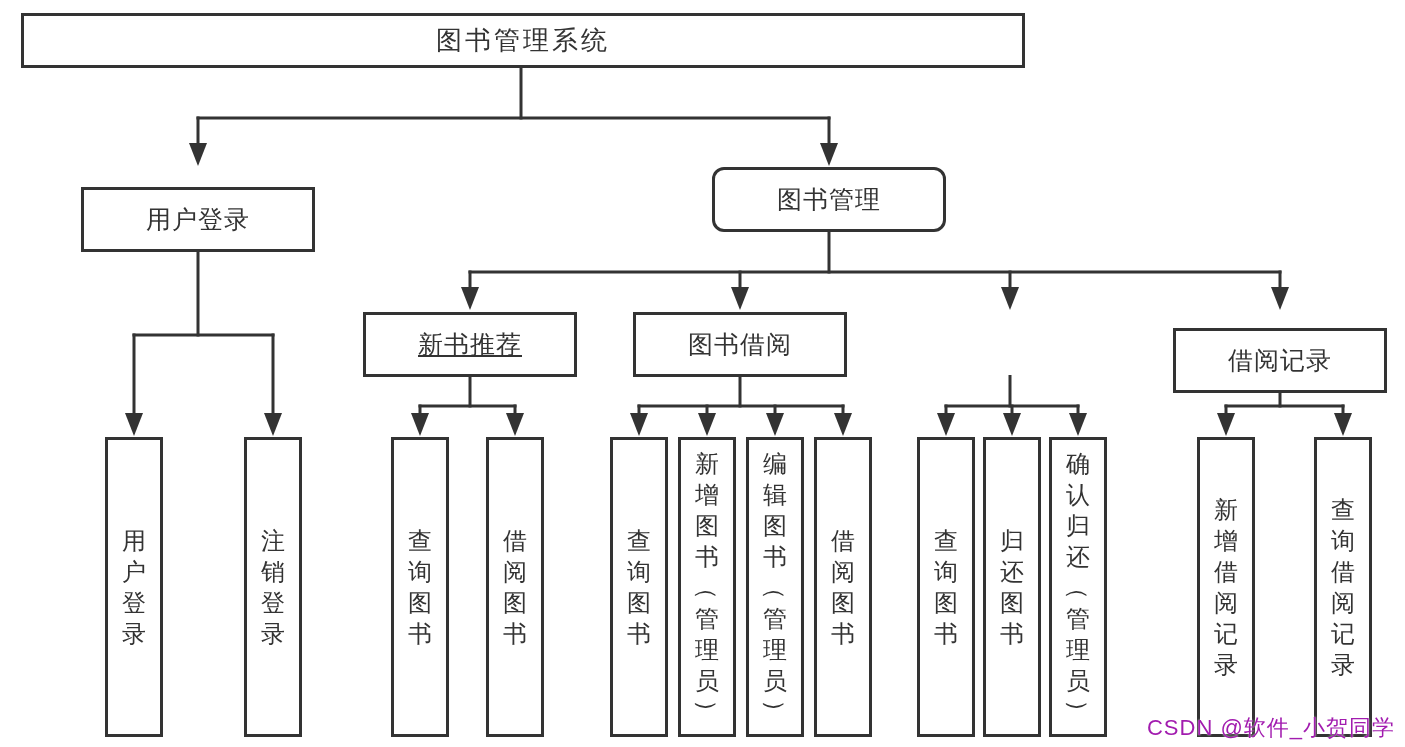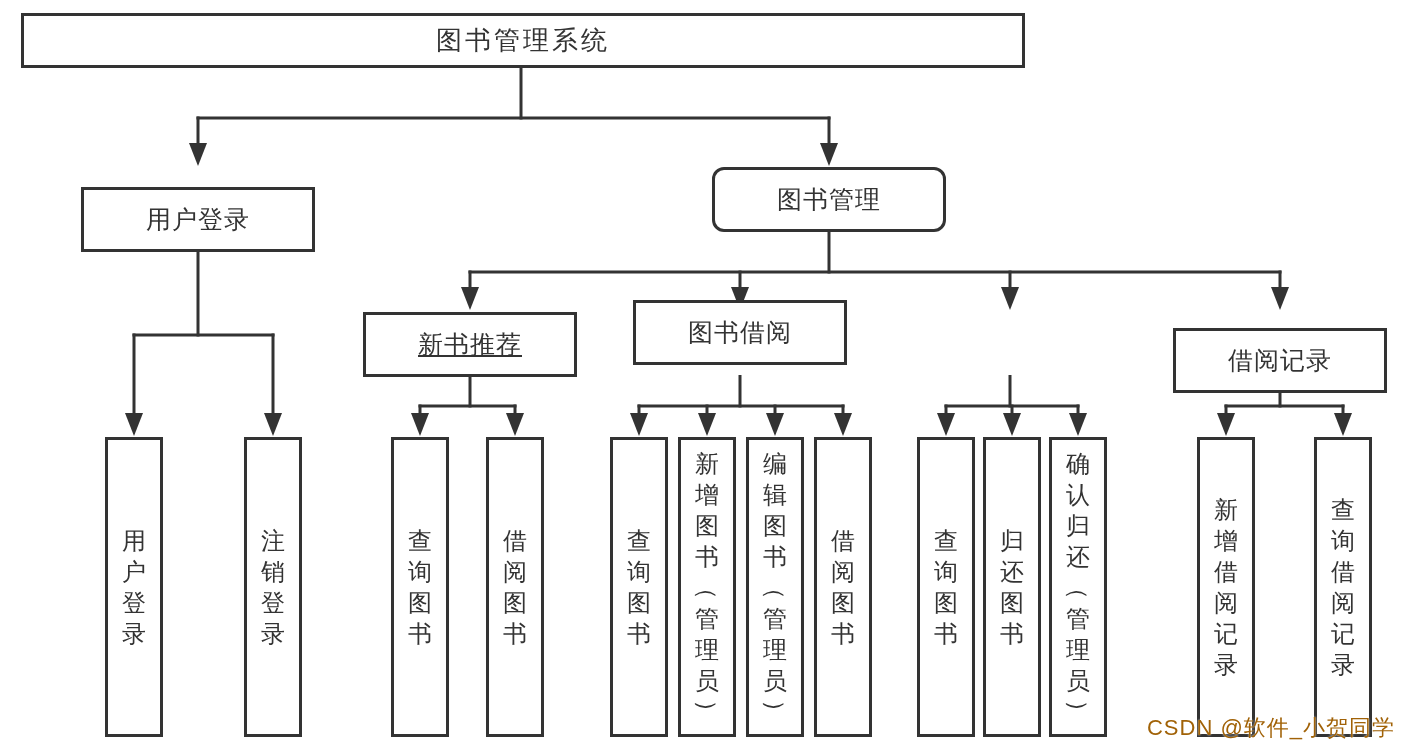--- a/index.html
+++ b/index.html
@@ -52,21 +52,21 @@
     font-size: 24px;
     text-align: center;
   }
   .vchar.rot { transform: rotate(90deg); }
   .watermark {
     position: absolute;
     right: 10px;
     bottom: 4px;
     font-size: 22px;
     letter-spacing: 1px;
-    color: #a16207;
+    color: #a21caf;
     z-index: 5;
     text-shadow: 0 0 2px #ffffff;
     white-space: nowrap;
   }
 </style>
 </head>
 <body>
 
 <div class="canvas">
 
@@ -143,21 +143,21 @@
   <div class="node" style="left:81px; top:167px; width:234px; height:65px;margin-top:20px;">
     <span class="hl">用户登录</span>
   </div>
   <div class="node" style="left:712px; top:167px; width:234px; height:65px;border-radius:12px;">
     <span class="hl">图书管理</span>
   </div>
 
   <div class="node" style="left:363px; top:312px; width:214px; height:65px;text-decoration:underline;">
     <span class="hl">新书推荐</span>
   </div>
-  <div class="node" style="left:633px; top:300px; width:214px; height:65px;">
+  <div class="node" style="left:633px; top:312px; width:214px; height:65px;">
     <span class="hl">图书借阅</span>
   </div>
   <div class="node" style="left:1173px; top:328px; width:214px; height:65px;">
     <span class="hl">借阅记录</span>
   </div>
 
   <div class="node" style="left:105px; top:437px; width:58px; height:300px;">
     <span class="vlabel">
         <span class="vchar">用</span>
         <span class="vchar">户</span>

